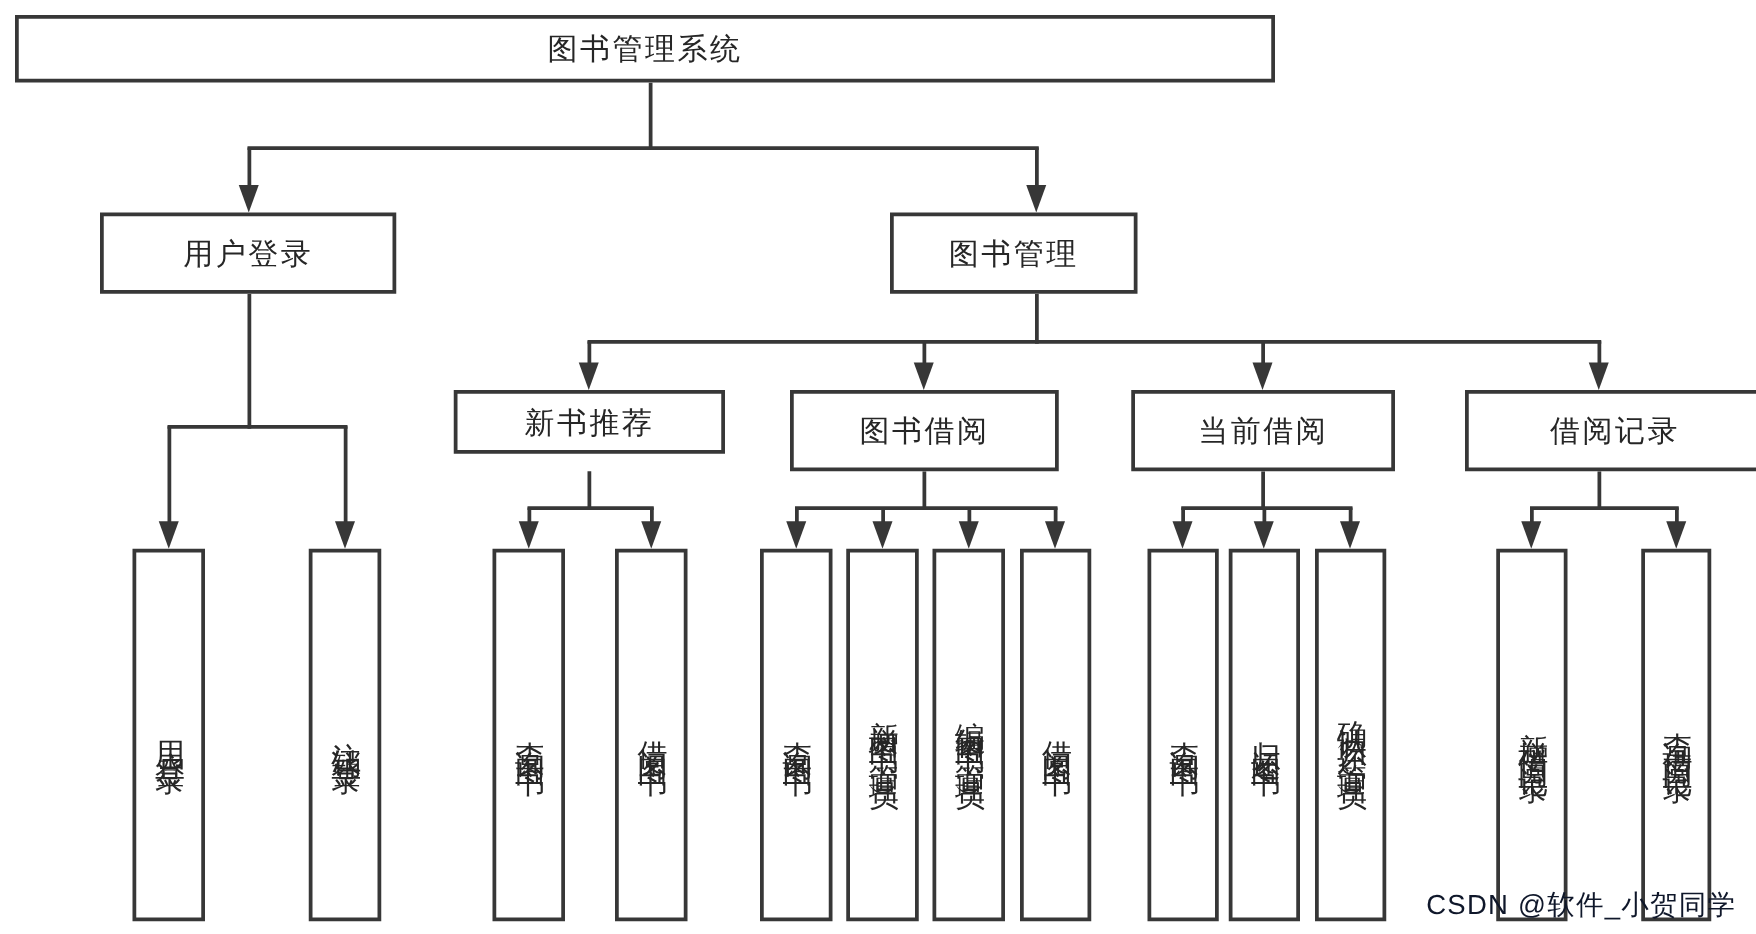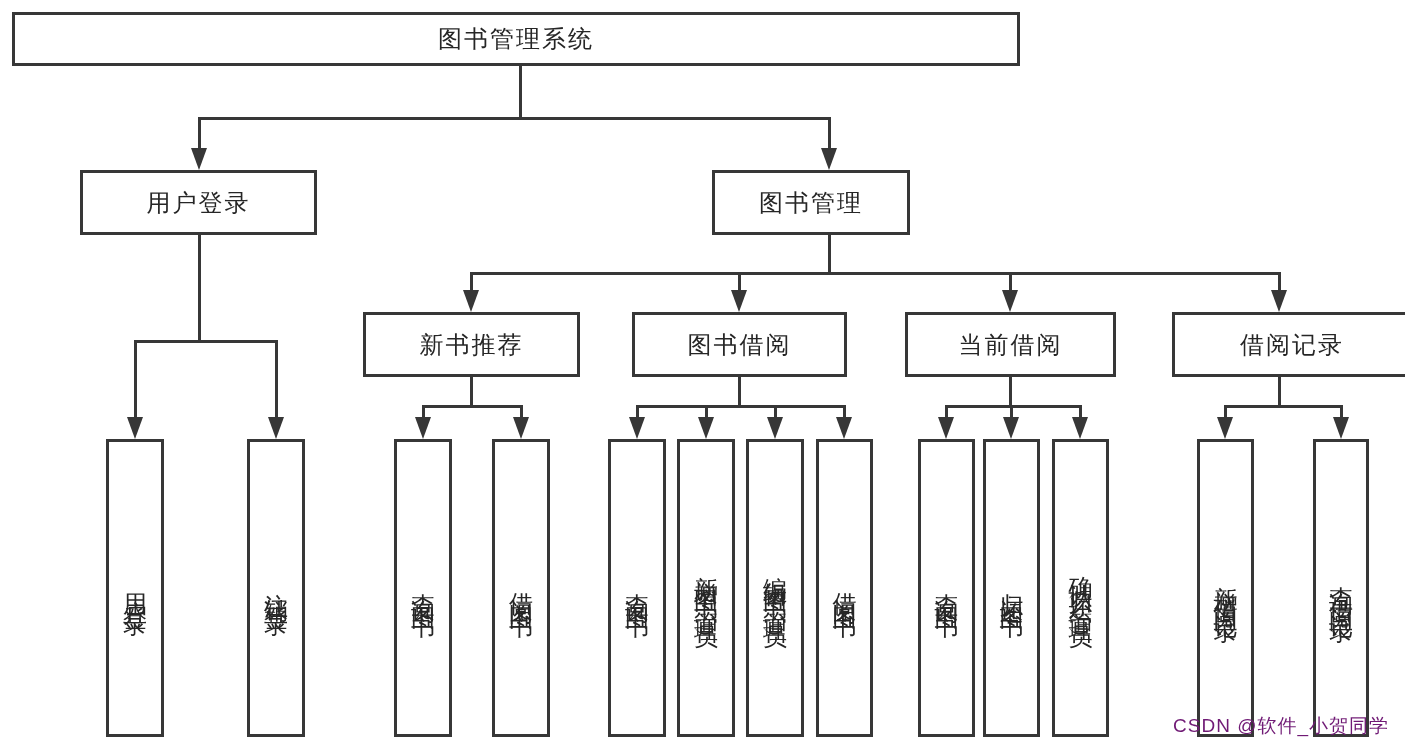--- a/index.html
+++ b/index.html
@@ -41,22 +41,22 @@
     width:0;height:0;
     border-left:8px solid transparent;
     border-right:8px solid transparent;
     border-top:22px solid #373737;
     z-index:1;
   }
   .watermark{
     position:absolute;
     right:16px;
     bottom:8px;
-    color:#701a75;
-    font-size:19px;
+    color:#0f172a;
+    font-size:22px;
     letter-spacing:1px;
     z-index:5;
     white-space:nowrap;
   }
 </style>
 </head>
 <body>
 
 <div id="canvas">
 
@@ -64,21 +64,21 @@
     <span>图书管理系统</span>
   </div>
 
   <div class="node" style="left:80px;top:170px;width:237px;height:65px">
     <span>用户登录</span>
   </div>
   <div class="node" style="left:712px;top:170px;width:198px;height:65px">
     <span>图书管理</span>
   </div>
 
-  <div class="node" style="left:363px;top:312px;width:217px;height:65px">
+  <div class="node" style="left:363px;top:312px;width:217px;height:51px">
     <span>新书推荐</span>
   </div>
   <div class="node" style="left:905px;top:312px;width:211px;height:65px">
     <span>当前借阅</span>
   </div>
   <div class="node" style="left:632px;top:312px;width:215px;height:65px">
     <span>图书借阅</span>
   </div>
   <div class="node" style="left:1172px;top:312px;width:240px;height:65px">
     <span>借阅记录</span>

